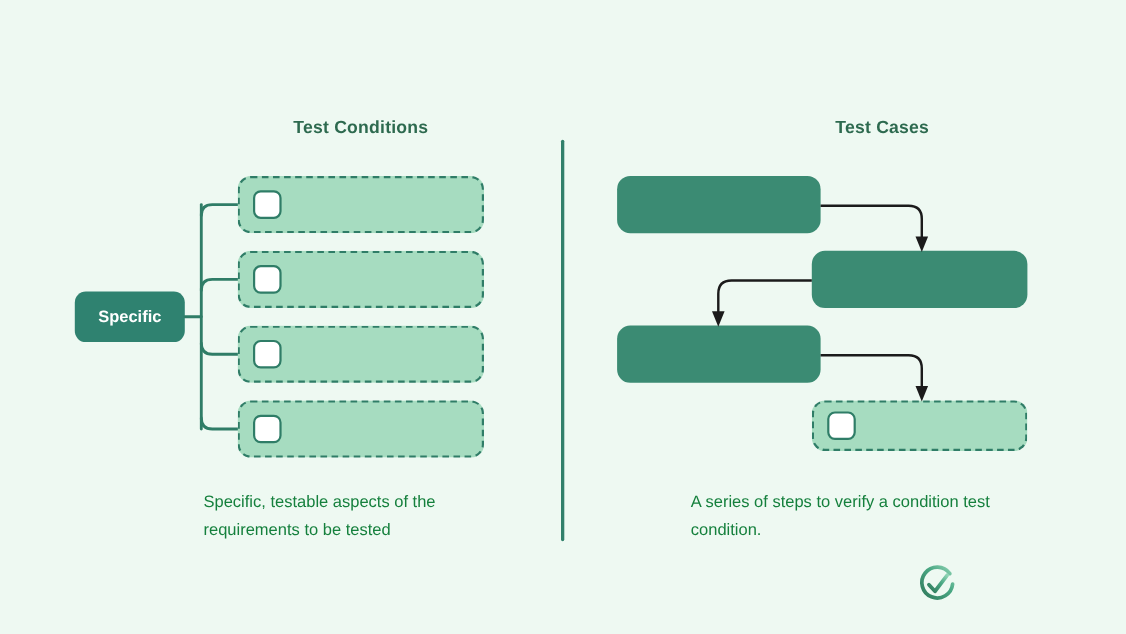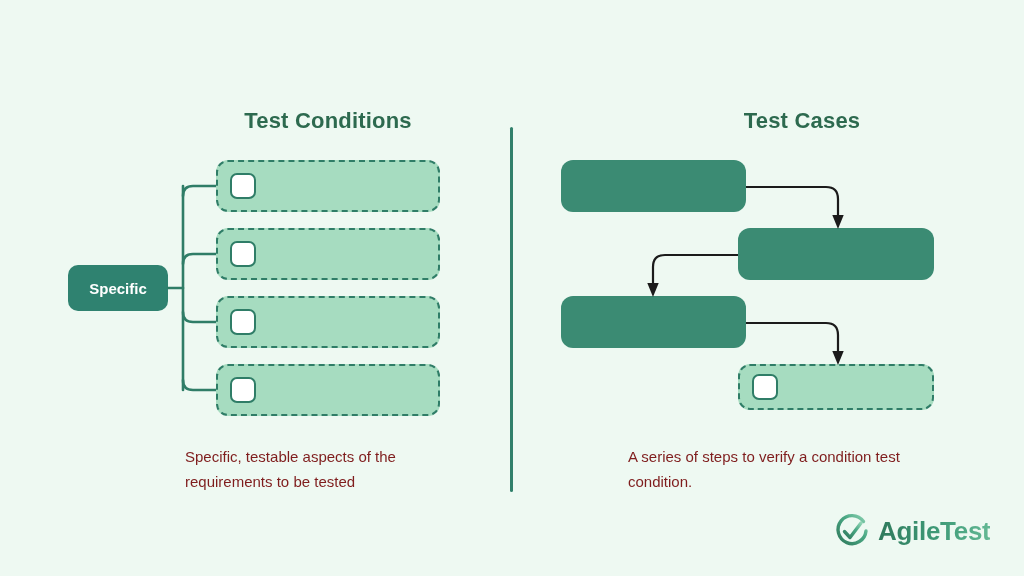--- a/index.html
+++ b/index.html
@@ -16,21 +16,21 @@
   #stage {
     position: relative;
     width: 1024px;
     height: 576px;
     background: #eef9f2;
   }
 
   
   .section-title {
     position: absolute;
-    font-size: 22px;
+    font-size: 16px;
     font-weight: bold;
     color: #2d6a4f;
     letter-spacing: 0.2px;
     text-align: center;
     white-space: nowrap;
     transform: translateX(-50%);
   }
   #title-left  { left: 328px; top: 108px; }
   #title-right { left: 802px; top: 108px; }
 
@@ -106,21 +106,21 @@
     background: #a6dcc0;
     border: 2.5px dashed #2f7d67;
     border-radius: 12px;
   }
   #case-box-4 { left: 738px; top: 364px; width: 196px; height: 46px; }
 
   
   .caption {
     position: absolute;
     font-size: 15px;
-    color: #7f1d1d;
+    color: #15803d;
     line-height: 25px;
   }
   #caption-left  { left: 185px; top: 444px; width: 300px; }
   #caption-right { left: 628px; top: 444px; width: 300px; }
 
   
   #logo {
     position: absolute;
     left: 833px;
     top: 512px;
@@ -232,16 +232,15 @@
       <defs>
         <linearGradient id="logoGrad" x1="0" y1="1" x2="1" y2="0">
           <stop offset="0%" stop-color="#2f7a5c"></stop>
           <stop offset="60%" stop-color="#4aa884"></stop>
           <stop offset="100%" stop-color="#8fd3b4"></stop>
         </linearGradient>
       </defs>
       <path d="M30.5 9.5 A14 14 0 1 0 33 19" fill="none" stroke="url(#logoGrad)" stroke-width="3.4" stroke-linecap="round"></path>
       <path d="M11.5 19.5 L17 25.5 L28 11" fill="none" stroke="url(#logoGrad)" stroke-width="3.4" stroke-linecap="round" stroke-linejoin="round"></path>
     </svg>
-    <span id="logo-text">AgileTest</span>
   </div>
 
 </div>
 
 </body></html>

